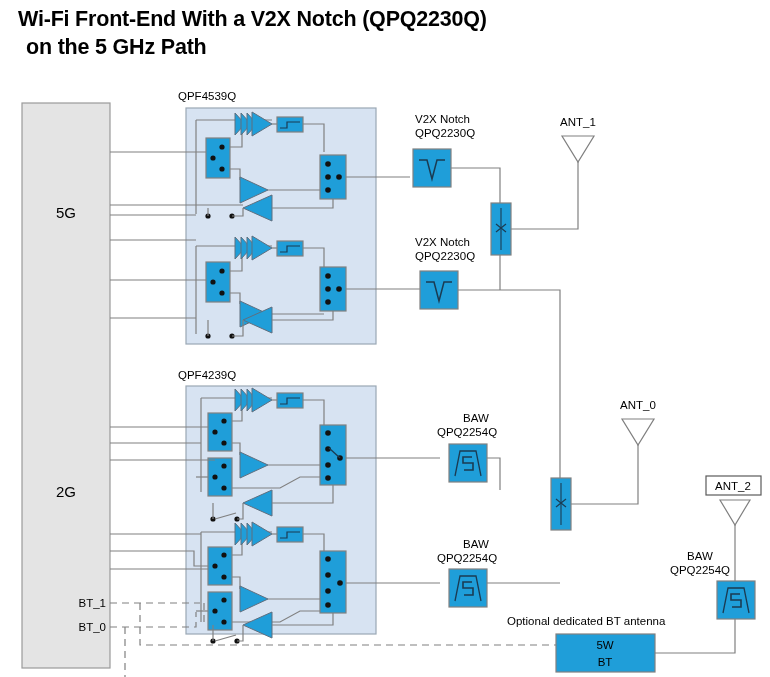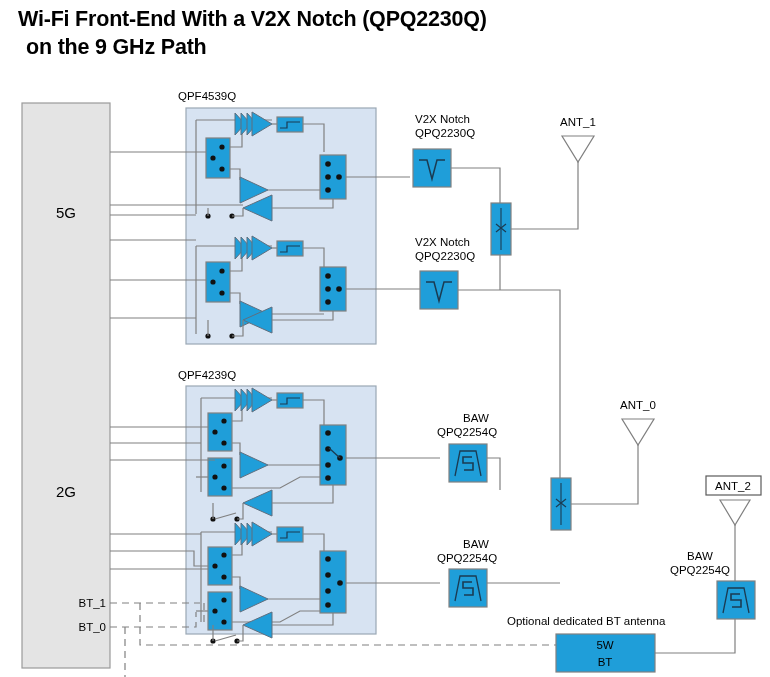--- a/index.html
+++ b/index.html
@@ -19,21 +19,21 @@
   .ant{stroke:#808080;stroke-width:1.2;fill:none;}
   .blk-out{stroke:#808080;stroke-width:1.2;}
   .node{fill:#111;}
 </style>
 </head>
 <body>
 <div id="page">
 
 <div id="title">
   <span class="l1">Wi-Fi Front-End With a V2X Notch (QPQ2230Q)</span>
-  <span class="l2">on the 9 GHz Path</span>
+  <span class="l2">on the 5 GHz Path</span>
 </div>
 
 <svg width="770" height="677" viewBox="0 0 770 677">
 
   <g>
     <rect x="22" y="103" width="88" height="565" fill="#e4e4e4" stroke="#9a9a9a" stroke-width="1.2"></rect>
     <text class="lbl-big" x="66" y="218" text-anchor="middle">5G</text>
     <text class="lbl-big" x="66" y="497" text-anchor="middle">2G</text>
   </g>
 

